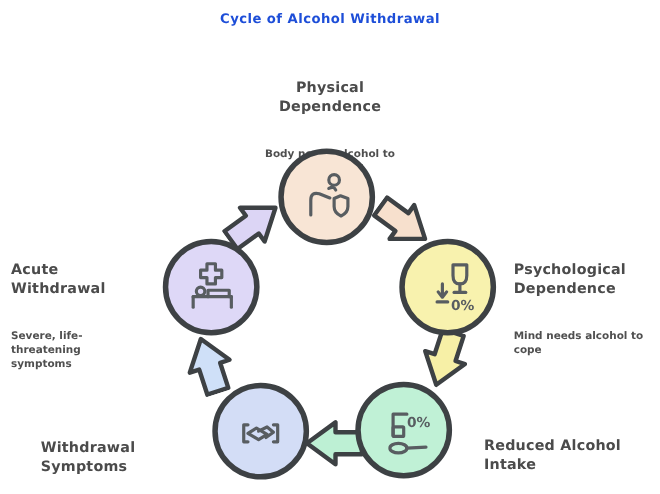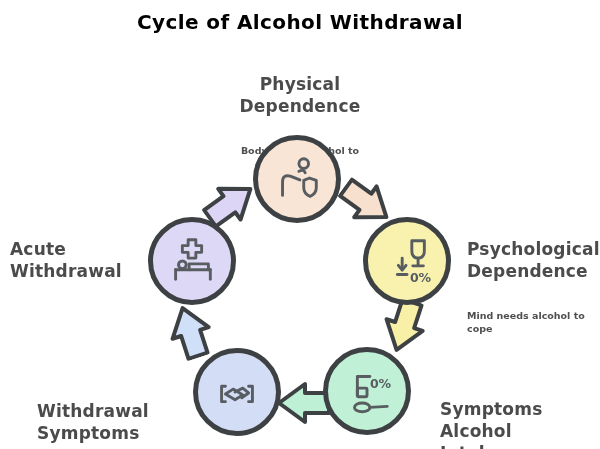--- a/index.html
+++ b/index.html
@@ -3,34 +3,34 @@
 <meta charset="utf-8">
 <style>
   * { margin:0; padding:0; box-sizing:border-box; }
   html,body { background:#ffffff; }
   .stage {
     position:relative; width:600px; height:449px; background:#ffffff;
     font-family:"DejaVu Sans", sans-serif; color:#4b4b4b; overflow:hidden;
   }
   .title {
     position:absolute; top:10px; left:0; width:600px; text-align:center;
-    font-size:20px; font-weight:bold; letter-spacing:0.4px; color:#000000;
+    font-size:12px; font-weight:bold; letter-spacing:0.4px; color:#1d4ed8;
   }
   .node-circle {
     position:absolute; width:88px; height:88px; border-radius:50%;
     border:5px solid #3d4144; display:flex; align-items:center; justify-content:center;
     z-index:2;
   }
   .node-circle svg { width:54px; height:54px; }
   .icon-stroke { stroke:#585d61; stroke-width:3; fill:none; stroke-linecap:round; stroke-linejoin:round; }
   .icon-text { fill:#585d61; font-family:"DejaVu Sans", sans-serif; font-weight:bold; font-size:13px; }
   .arrow { position:absolute; width:56px; height:44px; z-index:1; }
   .arrow polygon { stroke:#3d4144; stroke-width:4; stroke-linejoin:round; }
   .label { position:absolute; white-space:pre-line; }
-  .label .heading { font-size:17px; font-weight:bold; line-height:1.3; color:#4b4b4b; letter-spacing:0.2px; }
+  .label .heading { font-size:13px; font-weight:bold; line-height:1.3; color:#4b4b4b; letter-spacing:0.2px; }
   .label .desc { font-size:9.5px; font-weight:bold; line-height:1.4; margin-top:8px; color:#4f4f4f; }
   .ta-c { text-align:center; } .ta-l { text-align:left; } .ta-r { }
 
   
   .c-physical      { left:253px; top:135px; }
   .c-psychological { left:363px; top:217px; }
   .c-reduced       { left:323px; top:347px; }
   .c-withdrawal    { left:193px; top:348px; }
   .c-acute         { left:148px; top:217px; }
 
@@ -107,21 +107,21 @@
   <div class="node-circle c-reduced" style="background: rgb(192, 241, 214);">
     <svg viewBox="0 0 56 56">
       <path class="icon-stroke" d="M18 33 V13 H31"></path>
       <rect class="icon-stroke" x="18" y="25" width="10" height="9" rx="1"></rect>
       <text class="icon-text" x="31" y="25">0%</text>
       <ellipse class="icon-stroke" cx="23" cy="45" rx="8" ry="4.5"></ellipse>
       <line class="icon-stroke" x1="31" y1="45" x2="49" y2="44"></line>
     </svg>
   </div>
   <div class="label l-reduced ta-l">
-    <div class="heading">Symptoms Alcohol
+    <div class="heading">Reduced Alcohol
 Intake</div>
     
   </div>
 
   <div class="node-circle c-withdrawal" style="background: rgb(211, 221, 246);">
     <svg viewBox="0 0 56 56">
       <path class="icon-stroke" d="M16 22 H12 V38 H16"></path>
       <path class="icon-stroke" d="M40 22 H44 V38 H40"></path>
       <path class="icon-stroke" d="M16 30 L24 25 L34 31 L26 36 Z"></path>
       <path class="icon-stroke" d="M26 28 L34 24 L40 29 L33 34"></path>
@@ -139,15 +139,17 @@
       <line class="icon-stroke" x1="11" y1="37" x2="47" y2="37"></line>
       <line class="icon-stroke" x1="11" y1="37" x2="11" y2="47"></line>
       <line class="icon-stroke" x1="47" y1="37" x2="47" y2="47"></line>
       <circle class="icon-stroke" cx="18" cy="32" r="4"></circle>
       <path class="icon-stroke" d="M25 37 V31 H45 V37"></path>
     </svg>
   </div>
   <div class="label l-acute ta-r">
     <div class="heading">Acute
 Withdrawal</div>
+    <div class="desc">Severe, life-threatening
+symptoms</div>
   </div>
 
 </div>
 
 </body></html>

